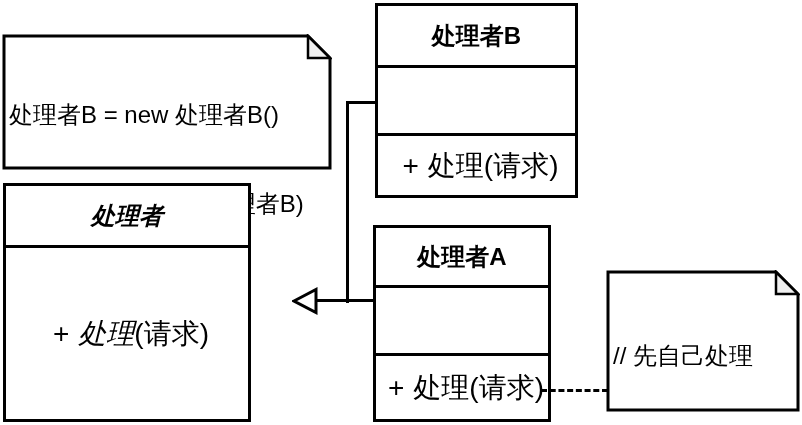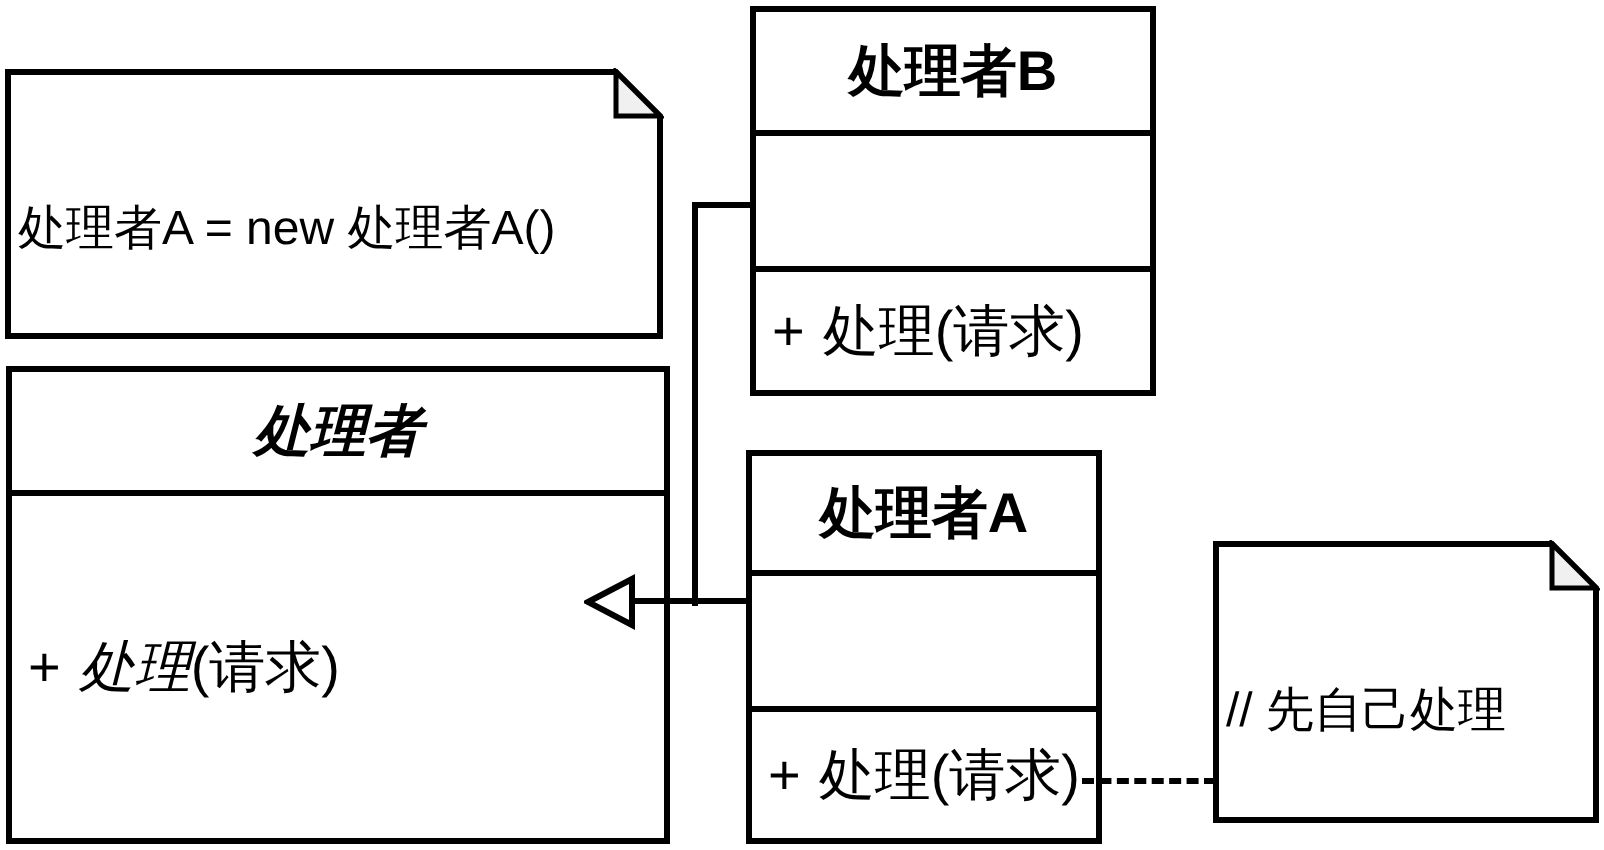--- a/index.html
+++ b/index.html
@@ -28,42 +28,43 @@
     border: 3px solid var(--stroke);
     background: var(--background);
     display: flex;
     flex-direction: column;
   }
   .class-title {
     display: flex;
     align-items: center;
     justify-content: center;
     font-weight: bold;
-    font-size: 28px;
+    font-size: 24px;
     flex: none;
   }
   .abstract-title { font-style: italic; }
   .class-attrs, .class-methods {
     border-top: 3px solid var(--stroke);
     display: flex;
     flex-direction: column;
     justify-content: center;
     padding-left: 8px;
     flex: none;
+    align-items: center;
   }
   .class-methods { flex: 1 1 auto; }
   .member {
     font-size: 28px;
     line-height: 31px;
     white-space: nowrap;
   }
   .member .vis { margin-right: 9px; }
   .abstract-name { font-style: italic; }
 
-  .class-handler   { left: 3px;   top: 183px; width: 332px; height: 239px; }
+  .class-handler   { left: 3px;   top: 183px; width: 248px; height: 239px; }
   .class-handler   .class-title { height: 59px; }
   .class-handler   .class-attrs { height: 75px; }
 
   .class-handler-b { left: 375px; top: 3px;   width: 203px; height: 195px; }
   .class-handler-b .class-title { height: 59px; }
   .class-handler-b .class-attrs { height: 68px; }
 
   .class-handler-a { left: 373px; top: 225px; width: 178px; height: 197px; }
   .class-handler-a .class-title { height: 57px; }
   .class-handler-a .class-attrs { height: 68px; }
@@ -99,21 +100,20 @@
 <body>
 
 <div class="canvas">
 
   <div class="note client-note">
     <svg width="330" height="136" viewBox="0 0 330 136">
       <path class="note-body" d="M2 2 H306 L328 24 V134 H2 Z"></path>
       <path class="note-flap" d="M306 2 V24 H328 Z"></path>
     </svg>
     <div class="note-text">
-      <div>处理者A = new 处理者A()</div>
       <div>处理者B = new 处理者B()</div>
       <div>处理者A.设置后续(处理者B)</div>
       <div>处理者A.处理(请求)</div>
     </div>
   </div>
 
   <div class="uml-class class-handler">
     <div class="class-title abstract-title">处理者</div>
     <div class="class-methods">
       <div class="member"><span class="vis">+</span><span class="abstract-name">处理</span><span>(请求)</span></div>

